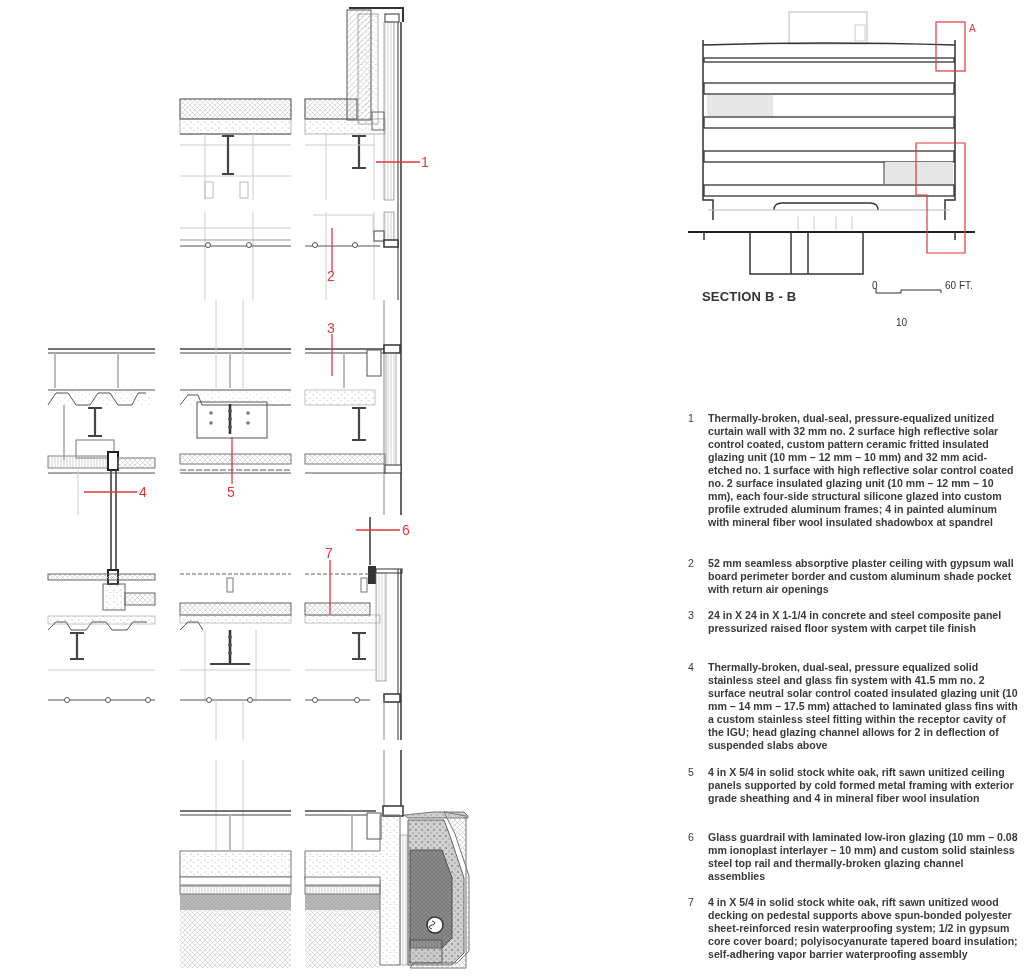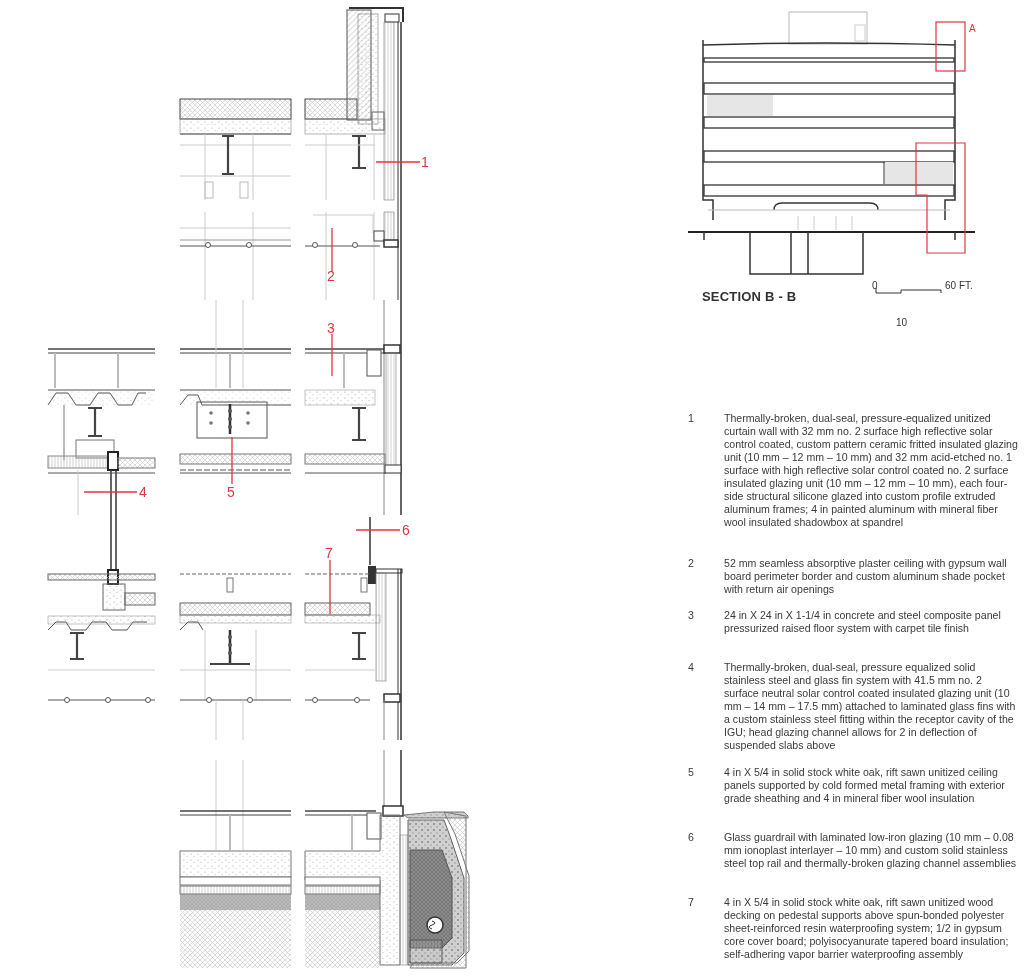--- a/index.html
+++ b/index.html
@@ -1,20 +1,20 @@
 <!DOCTYPE html>
 <html><head>
 <meta charset="utf-8">
 <style>
   html,body{margin:0;padding:0;background:#fff;}
   body{width:1024px;height:978px;position:relative;overflow:hidden;font-family:"Liberation Sans",sans-serif;color:#3a3a3a;}
   svg{position:absolute;left:0;top:0;}
   .note{position:absolute;left:688px;width:330px;font-size:10.6px;line-height:13px;color:#3a3a3a;}
   .note .num{position:absolute;left:0;top:0;width:18px;}
-  .note .txt{margin-left:36px;display:block;}
+  .note .txt{margin-left:20px;display:block;font-weight:bold;}
   .lbl{position:absolute;font-size:14px;color:#e0363c;font-family:"Liberation Sans",sans-serif;}
   .sec-title{position:absolute;left:702px;top:289px;font-size:13px;color:#333;letter-spacing:0.2px;font-weight:bold;}
   .scale-txt{position:absolute;font-size:10px;color:#333;}
   .sec-a{position:absolute;left:969px;top:23px;font-size:10px;color:#e0363c;}
 </style>
 </head>
 <body>
 
 <svg width="1024" height="978" viewBox="0 0 1024 978">
   <defs>

